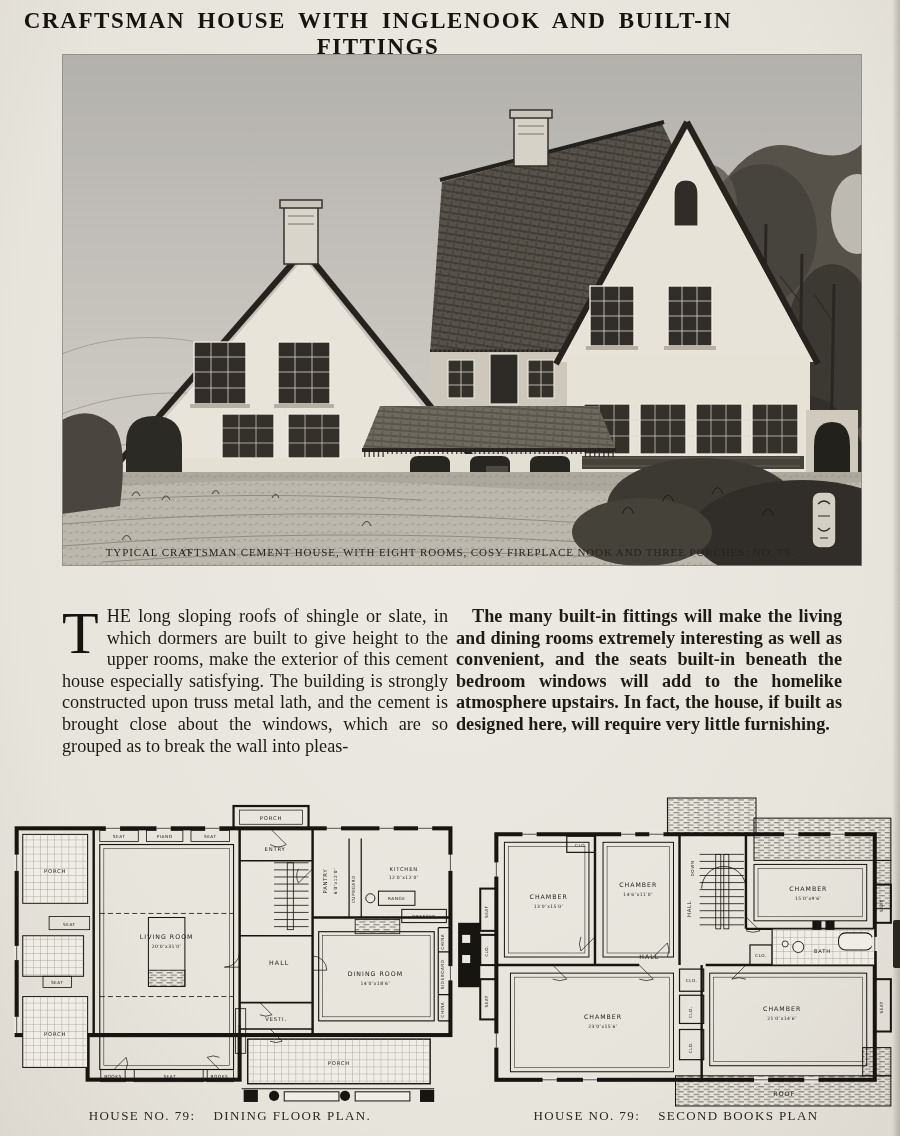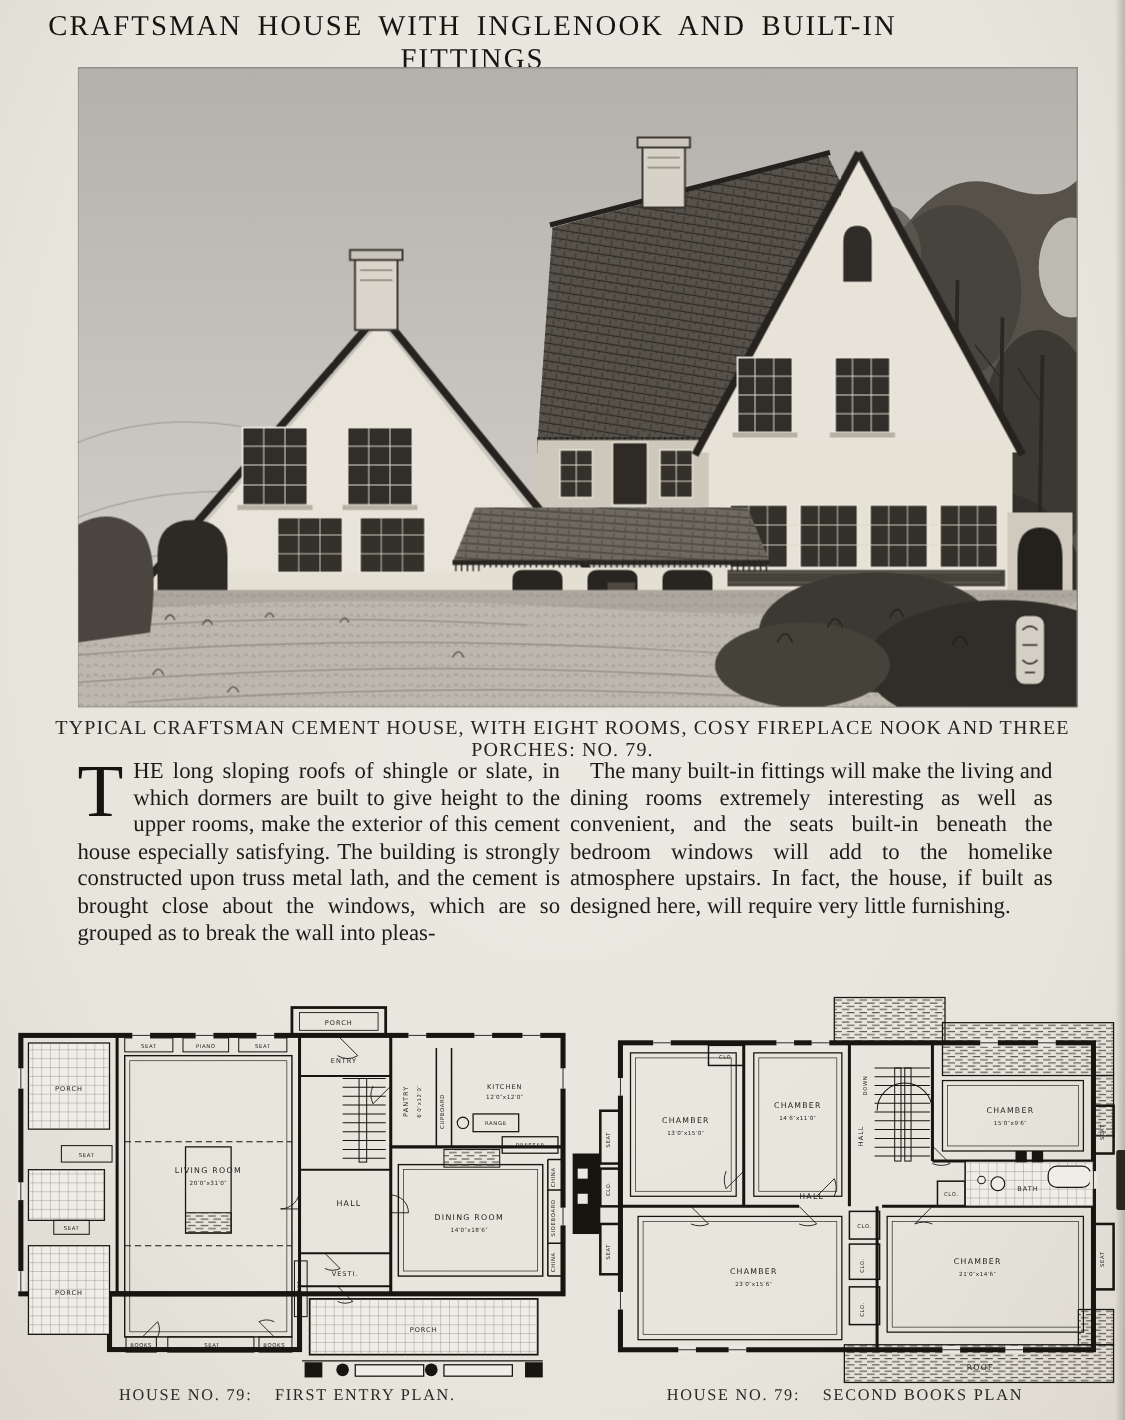--- a/index.html
+++ b/index.html
@@ -7,31 +7,31 @@
     position:relative;width:900px;height:1136px;overflow:hidden;
     background:#eae7e0;
     background-image:radial-gradient(ellipse at 50% 40%, #edeae3 0%, #e7e4dc 70%, #ddd9d0 100%);
     font-family:"Liberation Serif", serif;color:#211f1b;
   }
   .edge-shade{position:absolute;right:0;top:0;width:8px;height:1136px;
     background:linear-gradient(to right, rgba(0,0,0,0), rgba(60,55,45,.25));}
   .edge-blob{position:absolute;right:0;top:920px;width:7px;height:48px;background:#2a2620;border-radius:2px 0 0 2px;}
   .title{
     position:absolute;left:0;top:8px;width:756px;text-align:center;
-    font-size:23px;font-weight:normal;letter-spacing:1.6px;word-spacing:5px;color:#16140f;
+    font-size:23px;font-weight:bold;letter-spacing:1.6px;word-spacing:5px;color:#16140f;
   }
   .illus{position:absolute;left:62px;top:54px;width:800px;height:512px;box-shadow:0 0 0 1px #9a968d inset;}
   .illus svg{display:block}
   .illus-caption{
-    position:absolute;left:40px;top:574px;width:820px;text-align:center;
-    font-size:16px;letter-spacing:.9px;color:#262420;
+    position:absolute;left:40px;top:546px;width:820px;text-align:center;
+    font-size:11px;letter-spacing:.9px;color:#262420;
   }
   .col{position:absolute;top:606px;font-size:18.2px;line-height:21.6px;text-align:justify;color:#1d1b16;}
   .col p{margin:0;}
-  .col .indent{text-indent:16px;}
+  .col .indent{text-indent:16px;font-weight:bold;}
   .col1{left:62px;width:386px;}
   .col2{left:456px;width:386px;}
   .dropcap{
     float:left;font-size:60px;line-height:50px;padding:2px 8px 0 0;color:#16140f;
     font-family:"Liberation Serif",serif;
   }
   .plan{position:absolute;}
   .plan1{left:4px;top:804px;width:452px;height:302px;}
   .plan2{left:452px;top:796px;width:448px;height:314px;}
   .plan-caption{
@@ -523,21 +523,21 @@
         <text class="rm" x="328" y="214">CHAMBER</text>
         <text class="dim" x="328" y="223">21′0″x14′6″</text>
         <text class="sm" x="428" y="210" transform="rotate(-90 428 210)">SEAT</text>
         <text class="rm" x="330" y="298">ROOF</text>
       </g>
     </svg>
   </div>
 
   <div class="plan-caption pc1">
     <span>HOUSE NO. 79:</span>
-    <span>FIRST ENTRY PLAN.</span>
+    <span>DINING FLOOR PLAN.</span>
   </div>
   <div class="plan-caption pc2">
     <span>HOUSE NO. 79:</span>
     <span>SECOND BOOKS PLAN</span>
   </div>
 
   <div class="edge-shade"></div>
   <div class="edge-blob"></div>
 </div>
 

